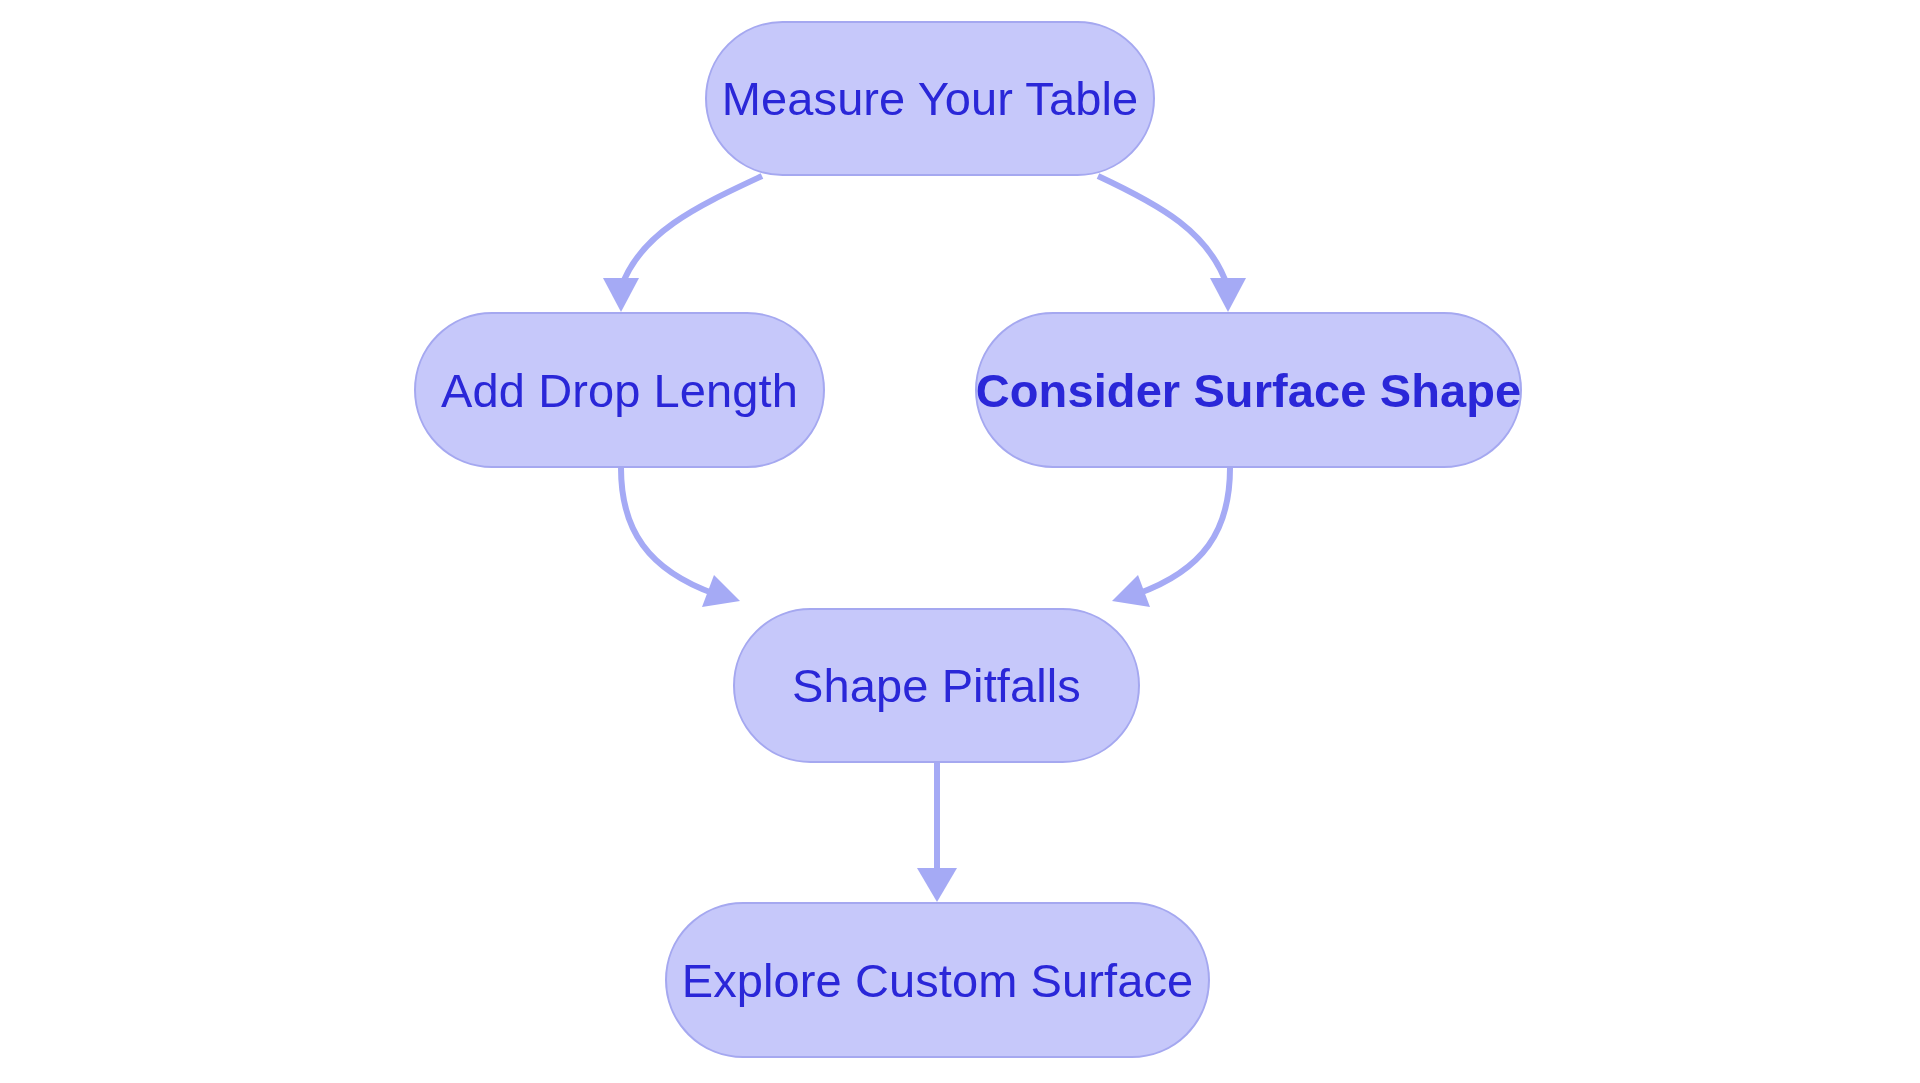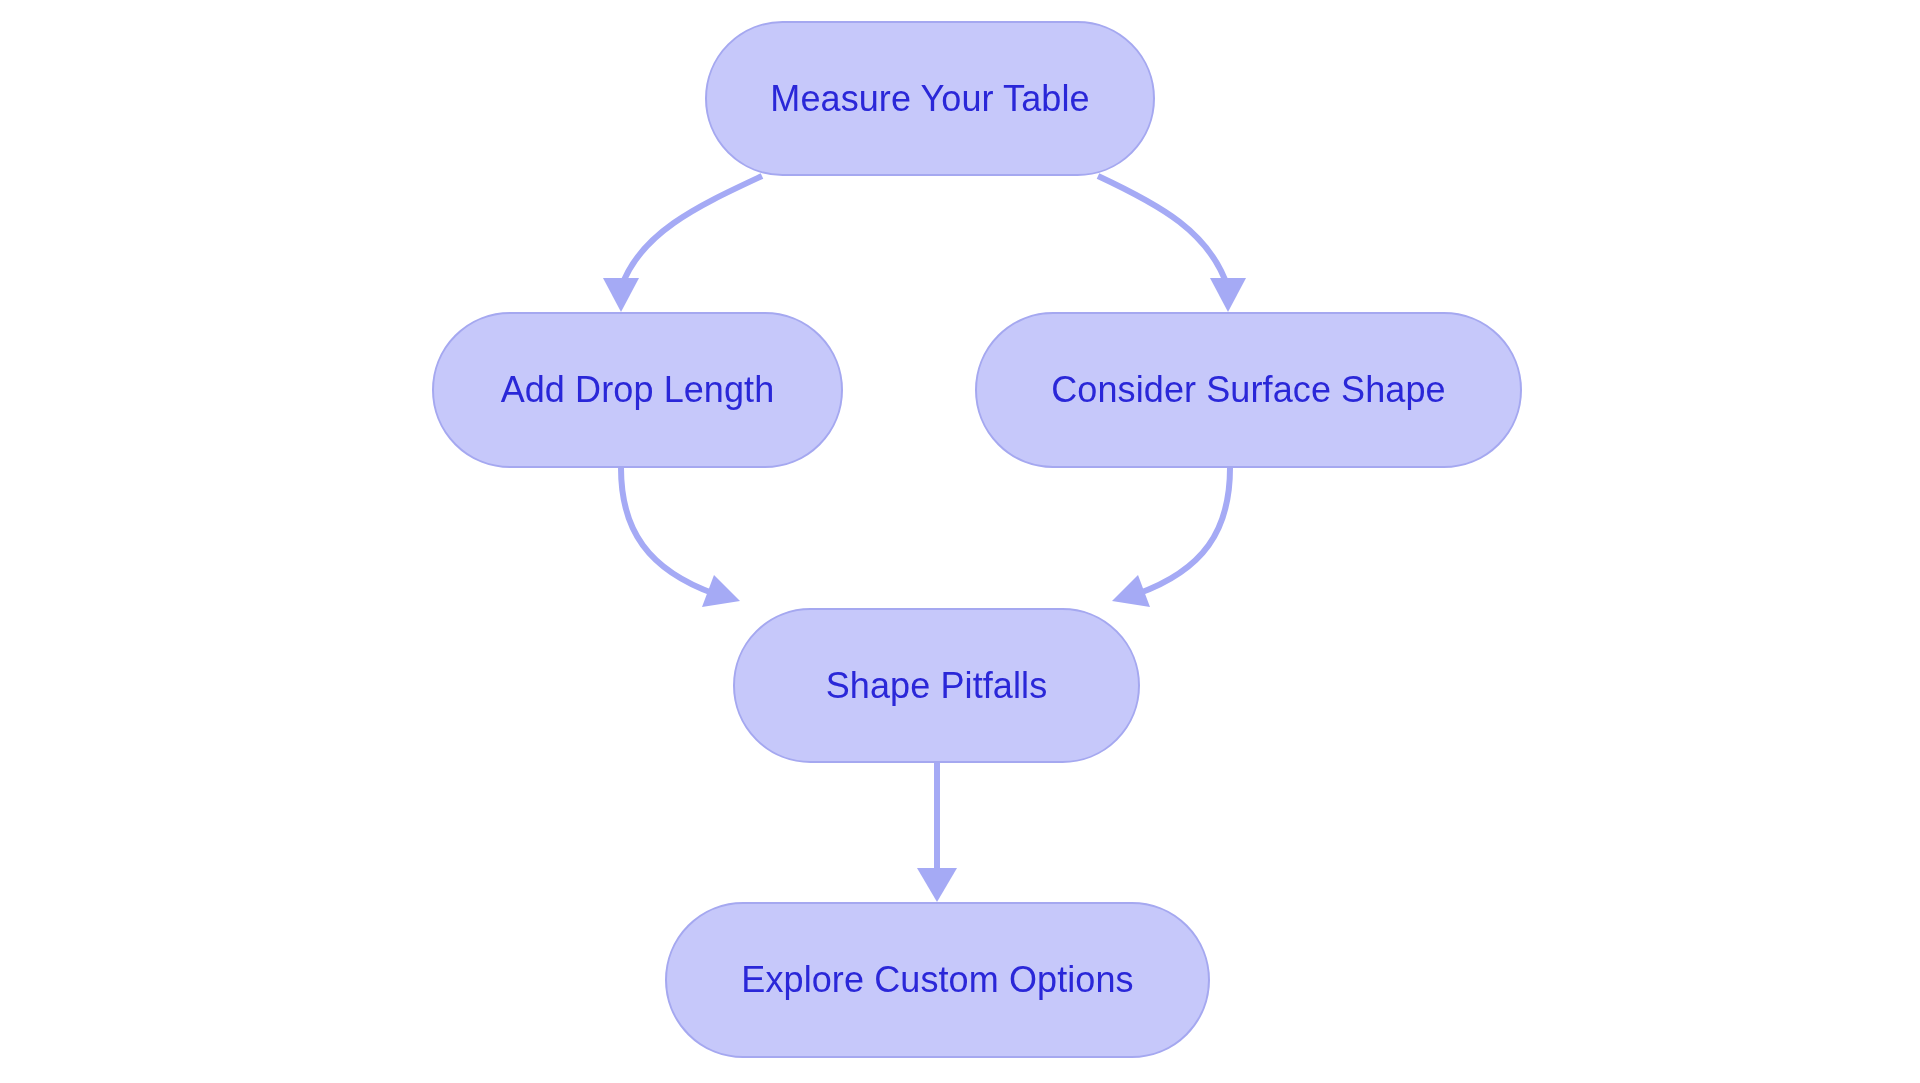--- a/index.html
+++ b/index.html
@@ -31,21 +31,21 @@
   .node {
     position: absolute;
     box-sizing: border-box;
     display: flex;
     align-items: center;
     justify-content: center;
     background: #c6c8fa;
     border: 2px solid #a5a8f0;
     border-radius: 9999px;
     color: #2a27d8;
-    font-size: 36px;
+    font-size: 47px;
     font-weight: 400;
     letter-spacing: 0.1px;
     white-space: nowrap;
     user-select: none;
   }
   .node-label {
     color: #2a27d8;
     line-height: 1;
   }
   .edge-path {
@@ -89,29 +89,29 @@
     <g>
       <path class="edge-path" d="M 937 763 L 937 880"></path>
       <polygon class="edge-arrow" points="937,902 917,868 957,868"></polygon>
     </g>
   </svg>
 
   <div class="node" style="left:705px; top:21px; width:450px; height:155px;">
     <span class="node-label">Measure Your Table</span>
   </div>
 
-  <div class="node" style="left:432px; top:312px; width:411px; height:156px;">
+  <div class="node" style="left:414px; top:312px; width:411px; height:156px;">
     <span class="node-label">Add Drop Length</span>
   </div>
 
-  <div class="node" style="left:975px; top:312px; width:547px; height:156px;">
+  <div class="node" style="left:975px; top:312px; width:547px; height:156px;font-weight:bold;">
     <span class="node-label">Consider Surface Shape</span>
   </div>
 
   <div class="node" style="left:733px; top:608px; width:407px; height:155px;">
     <span class="node-label">Shape Pitfalls</span>
   </div>
 
   <div class="node" style="left:665px; top:902px; width:545px; height:156px;">
-    <span class="node-label">Explore Custom Options</span>
+    <span class="node-label">Explore Custom Surface</span>
   </div>
 
 </div>
 
 </body></html>

